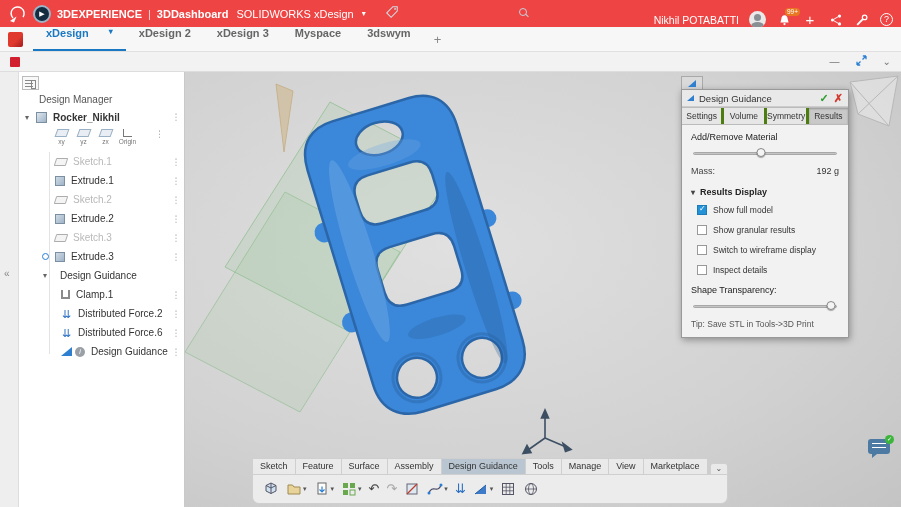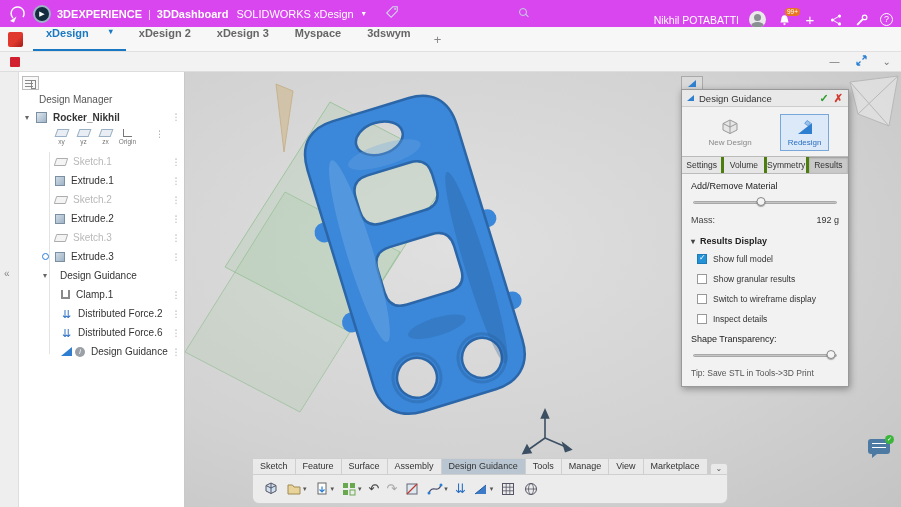--- a/index.html
+++ b/index.html
@@ -1,20 +1,20 @@
 <!DOCTYPE html>
 <html><head>
 <meta charset="utf-8">
 <style>
   *{margin:0;padding:0;box-sizing:border-box;}
   html,body{width:901px;height:507px;}
   body{position:relative;overflow:hidden;font-family:"Liberation Sans",sans-serif;background:#cfcfcf;}
 
   
-  .topbar{position:absolute;top:0;left:0;right:0;height:27px;background:#d946ef;display:flex;align-items:center;padding:0 8px;color:#fff;z-index:10;}
+  .topbar{position:absolute;top:0;left:0;right:0;height:27px;background:#ef4444;display:flex;align-items:center;padding:0 8px;color:#fff;z-index:10;}
   .tb-left{display:flex;align-items:center;gap:6px;}
   .brand{font-weight:bold;font-size:11px;}
   .sep{font-size:11px;opacity:.8;}
   .suite{font-size:11px;margin-left:2px;}
   .tb-caret{font-size:8px;margin-left:2px;cursor:pointer;}
   .emblem{width:18px;height:18px;border-radius:50%;background:#142c40;border:2px solid #9db4c6;display:flex;align-items:center;justify-content:center;color:#fff;font-size:7px;}
   .tb-search{position:absolute;left:375px;top:5px;display:flex;align-items:center;}
   .tb-search input{width:158px;height:17px;background:rgba(255,255,255,.10);border:1px solid #55798f;border-radius:2px;color:#fff;font-size:10px;padding:0 18px 0 6px;outline:none;}
   .tb-search input::placeholder{color:#b9cbd8;}
   .search-glyph{position:absolute;left:144px;top:3px;width:10px;height:10px;}
@@ -383,36 +383,20 @@
         <span class="nub-tri"></span>
       </div>
     <section class="gpanel">
       <header class="gp-head">
         <span class="htri"></span>
         <span>Design Guidance</span>
         <span class="sp"></span>
         <span class="gcheck">✓</span>
         <span class="gclose">✗</span>
       </header>
-      <div class="modes">
-        <div class="mode">
-          <svg width="20" height="18" viewBox="0 0 20 18">
-              <path d="M10,2 17,5.5 17,12 10,15.5 3,12 3,5.5 Z" fill="#e6e6e6" stroke="#999"></path>
-              <path d="M10,2 V15.5 M3,5.5 10,9 17,5.5" stroke="#999" fill="none"></path>
-            </svg>
-          <span>New Design</span>
-        </div>
-        <div class="mode selected">
-          <svg width="20" height="18" viewBox="0 0 20 18">
-              <path d="M3,16 L17,5 17,16 Z" fill="#2f7fd0"></path>
-              <path d="M12,2.5 l3.5,2.3 -2.3,3 -3.5,-2.3 Z" fill="#9ec3ea" stroke="#2f7fd0" stroke-width=".6"></path>
-            </svg>
-          <span>Redesign</span>
-        </div>
-      </div>
       <div class="gp-tabs">
         <span class="gp-tabbtn">Settings</span>
         <span class="gp-tabbtn">Volume</span>
         <span class="gp-tabbtn">Symmetry</span>
         <span class="gp-tabbtn active">Results</span>
       </div>
       <div class="gp-body">
         <div class="gb-label">Add/Remove Material</div>
         <div class="slider">
           <span class="track"></span>

